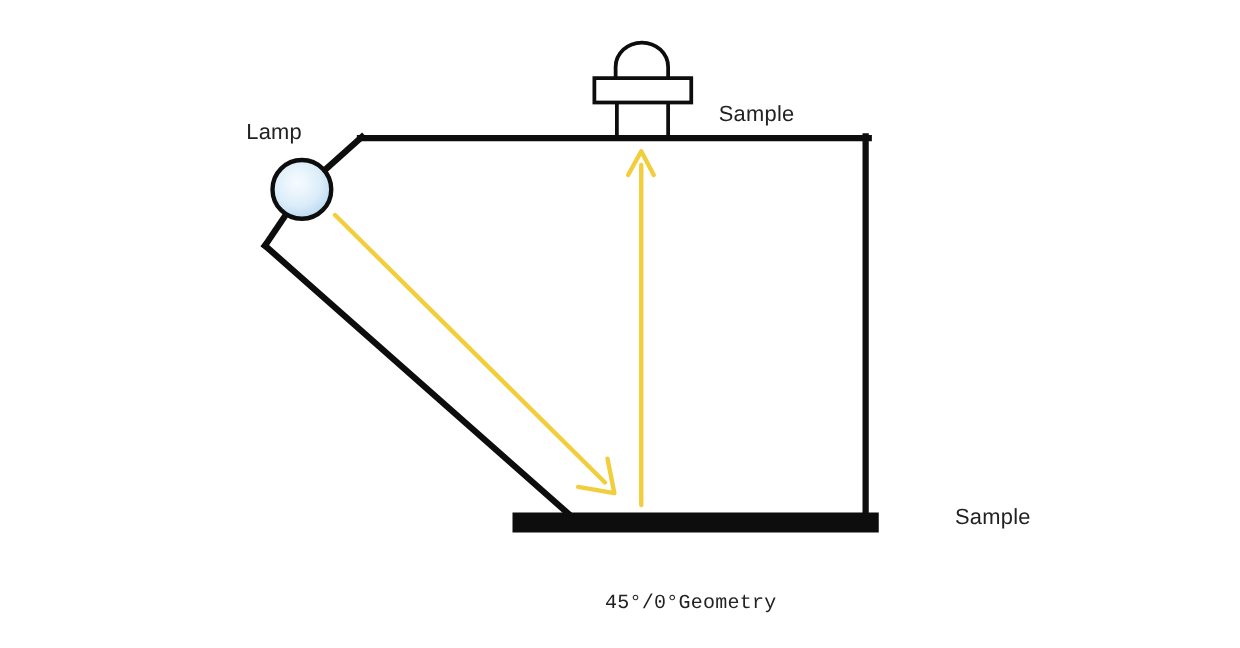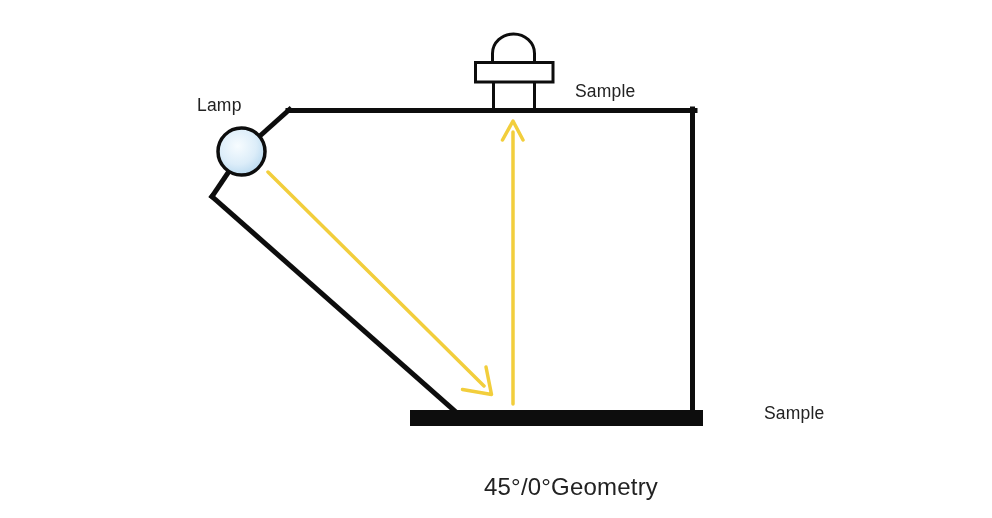--- a/index.html
+++ b/index.html
@@ -33,21 +33,21 @@
     font-size: 17.5px;
     line-height: 1.1;
     letter-spacing: 0.2px;
     white-space: nowrap;
     user-select: none;
   }
   .lbl-lamp          { left: 197px; top: 96px; }
   .lbl-photodetector { left: 576px; top: 21px; }
   .lbl-filter        { left: 575px; top: 82px; }
   .lbl-sample        { left: 764px; top: 404px; }
-  .lbl-caption       { left: 484px; top: 474px; font-size: 24px; }
+  .lbl-caption       { left: 484px; top: 474px; font-size: 16px; font-family: Liberation Mono, monospace; }
 
   
   .outline {
     stroke: var(--line);
     stroke-width: 5;
     fill: none;
     stroke-linecap: square;
   }
   .thin-outline {
     stroke: var(--line);

